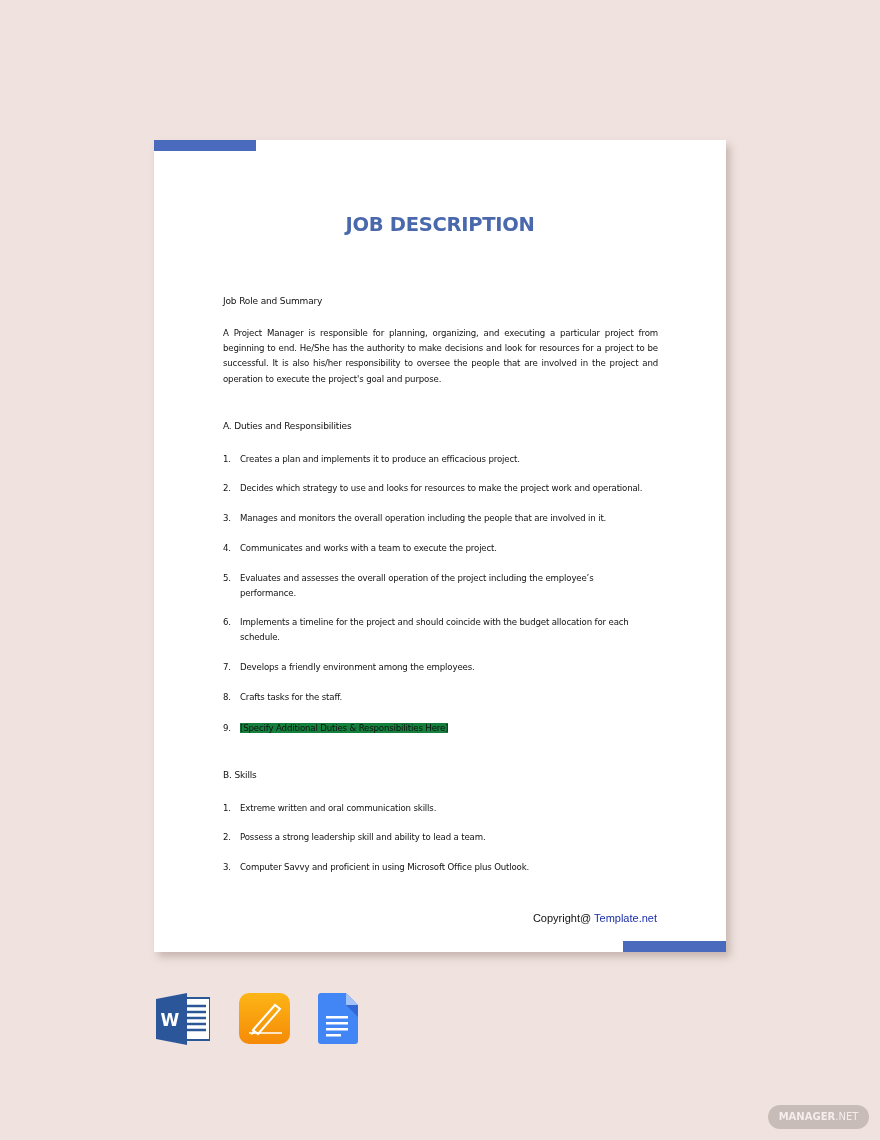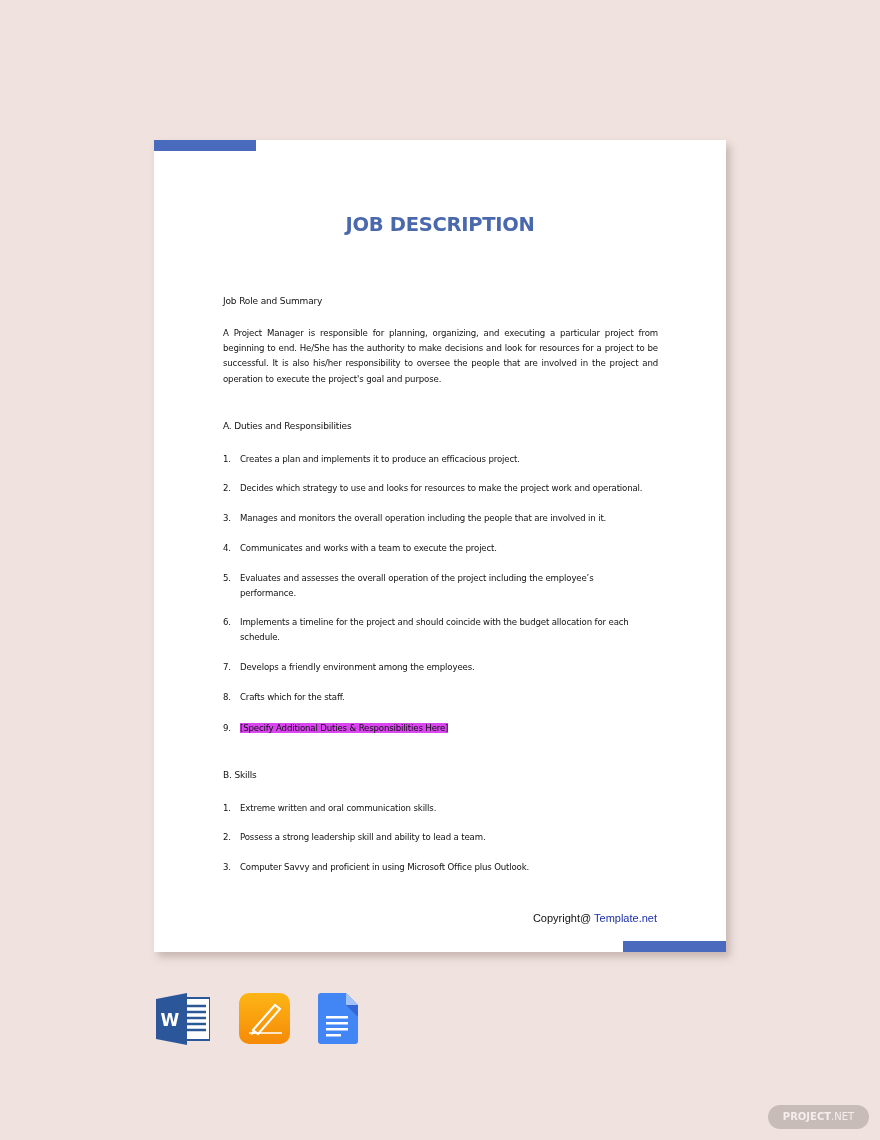--- a/index.html
+++ b/index.html
@@ -55,21 +55,21 @@
       line-height: 15.2px;
       text-align: justify;
     }
     .li {
       position: absolute; left: 0; width: 435px;
       line-height: 15px;
       display: flex;
     }
     .li .num { width: 17px; flex: none; }
     .li .txt { flex: 1; }
-    .hl { background: #d946ef; }
+    .hl { background: #15803d; }
     .copyright {
       position: absolute; right: 69px; top: 764px;
       font-family: "Liberation Sans", sans-serif;
       font-size: 11px;
       color: #111;
       margin-top: 8px;
     }
     .copyright .link { color: #1a2ea8; }
     .icons { position: absolute; left: 156px; top: 993px; height: 52px; }
     .icon { position: absolute; top: 0; }
@@ -126,21 +126,21 @@
     <div class="li" style="top:320px; width:435px">
       <span class="num">6.</span>
       <span class="txt">Implements a timeline for the project and should coincide with the budget allocation for each schedule.</span>
     </div>
     <div class="li" style="top:365px">
       <span class="num">7.</span>
       <span class="txt">Develops a friendly environment among the employees.</span>
     </div>
     <div class="li" style="top:395px">
       <span class="num">8.</span>
-      <span class="txt">Crafts which for the staff.</span>
+      <span class="txt">Crafts tasks for the staff.</span>
     </div>
     <div class="li" style="top:426px">
       <span class="num">9.</span>
       <span class="txt"><span class="hl">[Specify Additional Duties &amp; Responsibilities Here]</span></span>
     </div>
 
     <div class="h" style="top:474px">B.  Skills</div>
 
     <div class="li" style="top:506px">
       <span class="num">1.</span>
@@ -194,14 +194,14 @@
     <path d="M28 0 V12 H40 Z" fill="#a1c2fa"></path>
     <path d="M28 12 L40 24 V12 Z" fill="#3367d6"></path>
     <rect x="8" y="23" width="22" height="2.5" fill="#ffffff"></rect>
     <rect x="8" y="29" width="22" height="2.5" fill="#ffffff"></rect>
     <rect x="8" y="35" width="22" height="2.5" fill="#ffffff"></rect>
     <rect x="8" y="41" width="15" height="2.5" fill="#ffffff"></rect>
   </svg>
 </div>
 
 <div class="badge">
-  <b>PROJECT</b><span class="light">.NET</span>
+  <b>MANAGER</b><span class="light">.NET</span>
 </div>
 
 </body></html>

